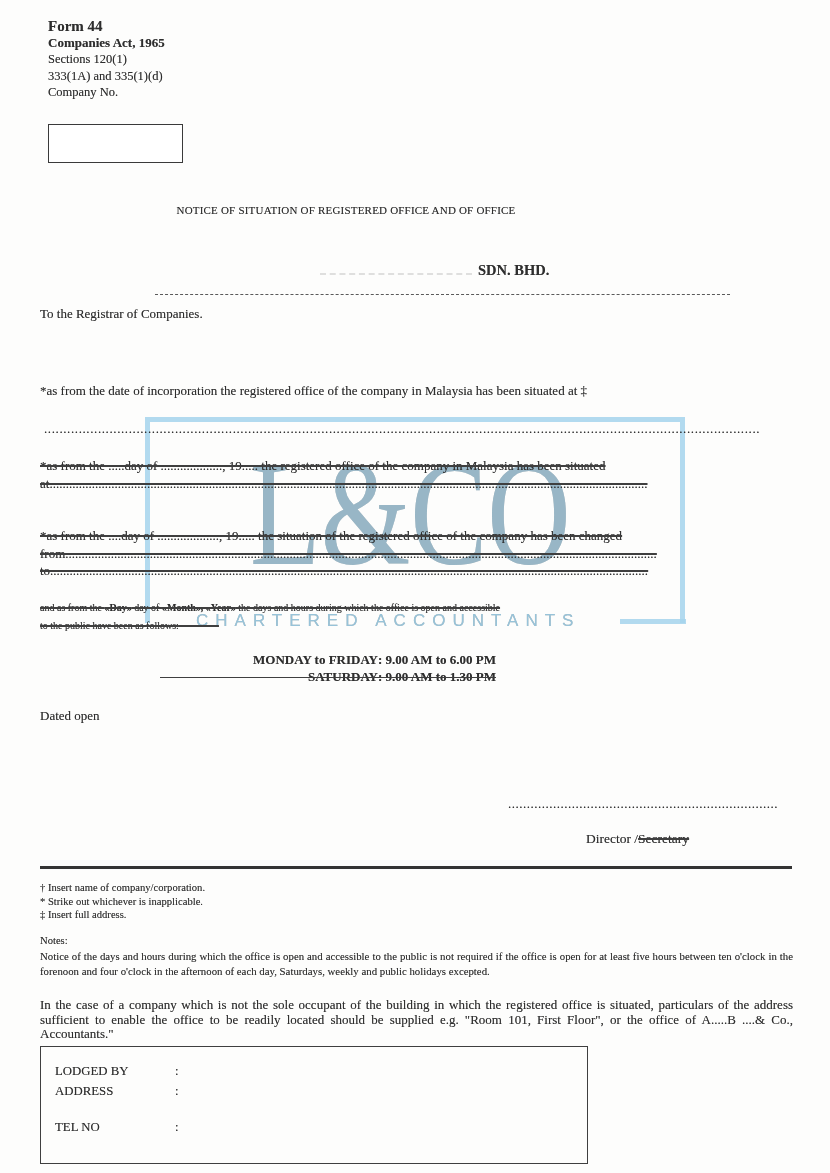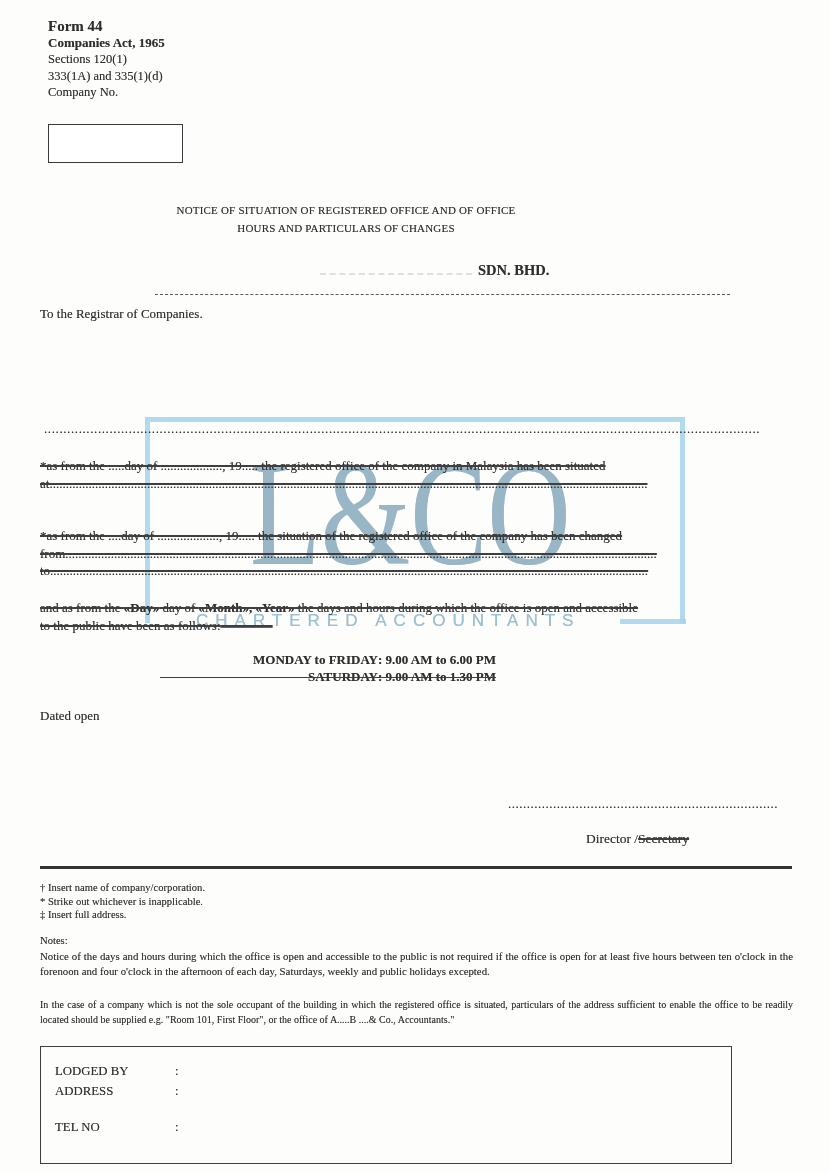--- a/index.html
+++ b/index.html
@@ -24,37 +24,37 @@
   .redact{display:inline-block;width:152px;height:12px;border-bottom:2px dashed rgba(90,90,90,.18);vertical-align:baseline;margin-right:6px;}
   .dashline{left:155px;top:294px;width:575px;border-top:1.6px dashed #5a5a5a;height:0;}
   .salutation{left:40px;top:306px;font-size:13px;}
   .daggerrow{left:48px;top:342px;font-size:13px;}
   .daggerrow .sp1{display:inline-block;width:140px;}
   .daggerrow .gap{display:inline-block;width:10px;}
   .clause1{left:40px;top:383px;width:760px;font-size:13px;}
   .dotsline{left:44px;top:421px;width:742px;font-size:13px;letter-spacing:.6px;}
   .clause2{left:40px;top:457px;width:757px;font-size:13px;line-height:17.5px;}
   .clause3{left:40px;top:527px;width:757px;font-size:13px;line-height:17.5px;}
-  .clause4{left:40px;top:599px;width:760px;font-size:13px;line-height:17.5px;font-family:Liberation Serif, serif;}
+  .clause4{left:40px;top:599px;width:760px;font-size:10px;line-height:17.5px;font-family:Liberation Serif, serif;}
   
   .hours{left:160px;top:652px;font-size:13px;font-weight:bold;line-height:16.5px;width:fit-content;text-align:right;}
   .hrow{display:flex;position:relative;}
   .hrow .day{width:218px;}
   .hrow.srow::after{content:"";position:absolute;left:0;right:0;top:8px;border-top:1.6px solid #3f3f3f;}
   .dated{left:40px;top:708px;font-size:13px;}
   .sigdots{left:508px;top:796px;width:270px;font-size:13px;letter-spacing:.5px;}
   .sigrole{left:586px;top:831px;font-size:13.5px;}
   .rule{left:40px;top:866px;width:752px;height:3px;background:#343434;}
   
   .footnotes{left:40px;top:881px;font-size:10.6px;line-height:13.5px;}
   .noteslabel{left:40px;top:935px;font-size:10.6px;}
   .notesp1{left:40px;top:949px;width:753px;font-size:10.8px;line-height:14.5px;text-align:justify;}
-  .notesp2{left:40px;top:998px;width:753px;font-size:10px;line-height:14.5px;text-align:justify;}
+  .notesp2{left:40px;top:998px;width:753px;font-size:13px;line-height:14.5px;text-align:justify;}
   
-  .lodged{left:40px;top:1046px;width:692px;height:118px;border:1.6px solid #3f3f3f;font-size:12.8px;box-sizing:border-box;padding:14px 0 0 14px;}
+  .lodged{left:40px;top:1046px;width:548px;height:118px;border:1.6px solid #3f3f3f;font-size:12.8px;box-sizing:border-box;padding:14px 0 0 14px;}
   .lrow{display:flex;line-height:20px;}
   .lrow .lbl{width:120px;}
   .lrow.gapup{margin-top:16px;}
   
   .wm-frame{left:145px;top:417px;width:540px;height:206px;box-sizing:border-box;
     border-left:5px solid rgba(164,211,236,.85);border-top:5px solid rgba(164,211,236,.85);border-right:5px solid rgba(164,211,236,.85);}
   .wm-logo{left:250px;top:440px;font-size:148px;line-height:148px;font-family:"Liberation Serif",serif;
     color:rgba(148,203,232,.55);transform:scaleX(.78);transform-origin:left top;white-space:nowrap;}
   .wm-sub{left:196px;top:611px;font-family:"Liberation Sans",sans-serif;font-size:17px;letter-spacing:7px;
     color:rgba(150,205,232,.8);white-space:nowrap;}
@@ -74,31 +74,31 @@
     <div class="l1">Form 44</div>
     <div class="l2">Companies Act, 1965</div>
     <div>Sections 120(1)</div>
     <div>333(1A) and 335(1)(d)</div>
     <div>Company No.</div>
   </div>
   <div class="abs company-box"></div>
 
   <div class="abs title">
     <div>NOTICE OF SITUATION OF REGISTERED OFFICE AND OF OFFICE</div>
-    <div>HOURS AND PARTICULARS OF CHANGES</div>
   </div>
 
   <div class="abs sdnrow">
     <span class="redact"></span><span class="b">SDN. BHD.</span>
   </div>
   <div class="abs dashline"></div>
 
   <div class="abs salutation">To the Registrar of Companies.</div>
 
 
+  <div class="abs clause1">*as from the date of incorporation the registered office of the company in Malaysia has been situated at ‡</div>
   <div class="abs dotsline line">..........................................................................................................................................................................................</div>
 
   <div class="abs clause2">
     <span class="line struck">*as from the .....day of ..................., 19..... the registered office of the company in Malaysia has been situated</span>
     <span class="line struck">at........................................................................................................................................................................................</span>
   </div>
 
   <div class="abs clause3">
     <span class="line struck">*as from the ....day of ..................., 19..... the situation of the registered office of the company has been changed</span>
     <span class="line struck">from......................................................................................................................................................................................</span>

